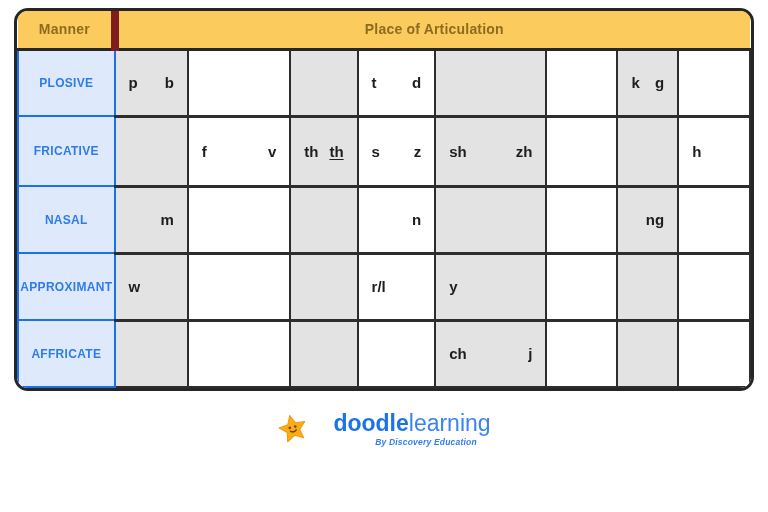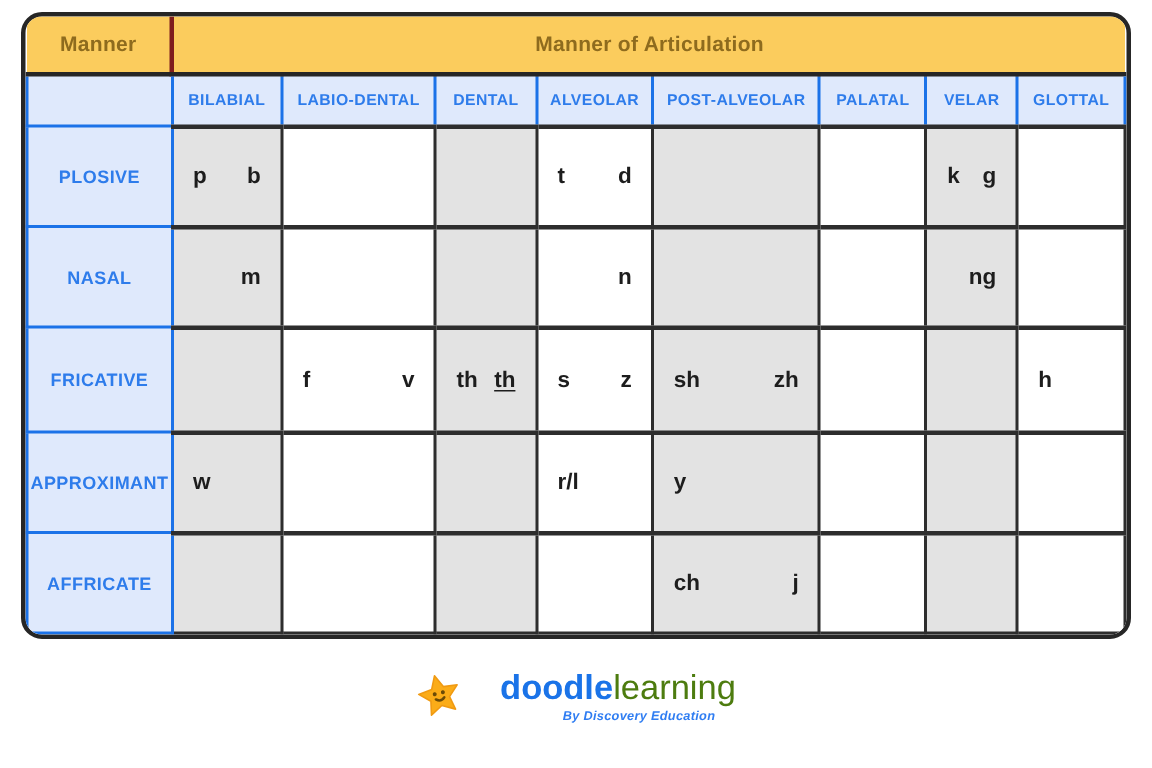--- a/index.html
+++ b/index.html
@@ -15,21 +15,21 @@
   }
   table{border-collapse:collapse;width:100%;table-layout:fixed;}
   td,th{padding:0;box-sizing:border-box;}
 
   
   tr.yellow-row th{
     background:#FBCC5D;height:38px;
     color:#8E6B1E;font-size:14px;font-weight:700;letter-spacing:.2px;
     border-bottom:3px solid #262626;
   }
-  th.manner-cell{border-right:3px solid #7f1d1d;}
+  th.manner-cell{border-right:8px solid #7f1d1d;}
 
   
   .blue-cell{
     background:#DFE9FC;border:2px solid #1B72E8;
     color:#2E7CEB;font-weight:700;text-align:center;vertical-align:middle;
   }
   tr.colhead-row .blue-cell{height:35px;font-size:10.5px;letter-spacing:.3px;}
   th.row-head{font-size:12px;letter-spacing:.3px;}
 
   
@@ -53,21 +53,21 @@
   tr.data-row.tall{height:70px;}
 
   
   .logo{
     margin-top:20px;display:flex;justify-content:center;align-items:flex-start;gap:24px;
   }
   .logo-star{width:32px;height:32px;transform:rotate(-14deg);margin-top:2px;}
   .logo-textcol{display:flex;flex-direction:column;}
   .wordmark{font-size:23px;line-height:24px;display:flex;}
   .wordmark .bold{font-weight:700;color:#1A73E8;}
-  .wordmark .light{font-weight:400;color:#4d7c0f;}
+  .wordmark .light{font-weight:400;color:#3b82f6;}
   .tagline{
     font-size:8.5px;color:#2F7DF2;letter-spacing:.2px;margin-top:2px;
     align-self:center;transform:translateX(14px);font-weight:700;font-style:italic;
   }
 </style>
 </head>
 <body>
 
 <div class="frame">
 <table>
@@ -79,34 +79,23 @@
         <col style="width:10.6%">
         <col style="width:15.2%">
     <col style="width:9.7%">
         <col style="width:8.3%">
         <col style="width:9.8%">
   </colgroup>
 
   <tbody>
         <tr class="yellow-row">
     <th class="manner-cell">Manner</th>
-    <th colspan="8">Manner of Articulation</th>
-  </tr>
-
-  <tr class="colhead-row">
-    <th class="blue-cell"></th>
-    <th class="blue-cell">BILABIAL</th>
-    <th class="blue-cell">LABIO-DENTAL</th>
-    <th class="blue-cell">DENTAL</th>
-    <th class="blue-cell">ALVEOLAR</th>
-    <th class="blue-cell">POST-ALVEOLAR</th>
-    <th class="blue-cell">PALATAL</th>
-    <th class="blue-cell">VELAR</th>
-    <th class="blue-cell">GLOTTAL</th>
-  </tr>
+    <th colspan="8">Place of Articulation</th>
+  </tr>
+
 
   <tr class="data-row">
     <th class="blue-cell row-head">PLOSIVE</th>
     <td class="cell shade">
             <div class="ph-wrap">
               <span class="ph l">p</span>
               <span class="ph r">b</span>
             </div>
           </td>
     <td class="cell">
@@ -146,20 +135,72 @@
             </div>
           </td>
     <td class="cell">
             <div class="ph-wrap">
               <span class="ph l"></span>
               <span class="ph r"></span>
             </div>
           </td>
   </tr>
 
+  <tr class="data-row tall">
+    <th class="blue-cell row-head">FRICATIVE</th>
+    <td class="cell shade">
+            <div class="ph-wrap">
+              <span class="ph l"></span>
+              <span class="ph r"></span>
+            </div>
+          </td>
+    <td class="cell">
+            <div class="ph-wrap">
+              <span class="ph l">f</span>
+              <span class="ph r">v</span>
+            </div>
+          </td>
+    <td class="cell shade">
+            <div class="ph-wrap">
+              <span class="ph l">th</span>
+              <span class="ph r underlined">th</span>
+            </div>
+          </td>
+    <td class="cell">
+            <div class="ph-wrap">
+              <span class="ph l">s</span>
+              <span class="ph r">z</span>
+            </div>
+          </td>
+    <td class="cell shade">
+            <div class="ph-wrap">
+              <span class="ph l">sh</span>
+              <span class="ph r">zh</span>
+            </div>
+          </td>
+    <td class="cell">
+            <div class="ph-wrap">
+              <span class="ph l"></span>
+              <span class="ph r"></span>
+            </div>
+          </td>
+    <td class="cell shade">
+            <div class="ph-wrap">
+              <span class="ph l"></span>
+              <span class="ph r"></span>
+            </div>
+          </td>
+    <td class="cell">
+            <div class="ph-wrap">
+              <span class="ph l">h</span>
+              <span class="ph r"></span>
+            </div>
+          </td>
+  </tr>
+
   <tr class="data-row">
     <th class="blue-cell row-head">NASAL</th>
     <td class="cell shade">
             <div class="ph-wrap">
               <span class="ph l"></span>
               <span class="ph r">m</span>
             </div>
           </td>
     <td class="cell">
             <div class="ph-wrap">
@@ -193,72 +234,20 @@
           </td>
     <td class="cell shade">
             <div class="ph-wrap">
               <span class="ph l"></span>
               <span class="ph r">ng</span>
             </div>
           </td>
     <td class="cell">
             <div class="ph-wrap">
               <span class="ph l"></span>
-              <span class="ph r"></span>
-            </div>
-          </td>
-  </tr>
-
-  <tr class="data-row tall">
-    <th class="blue-cell row-head">FRICATIVE</th>
-    <td class="cell shade">
-            <div class="ph-wrap">
-              <span class="ph l"></span>
-              <span class="ph r"></span>
-            </div>
-          </td>
-    <td class="cell">
-            <div class="ph-wrap">
-              <span class="ph l">f</span>
-              <span class="ph r">v</span>
-            </div>
-          </td>
-    <td class="cell shade">
-            <div class="ph-wrap">
-              <span class="ph l">th</span>
-              <span class="ph r underlined">th</span>
-            </div>
-          </td>
-    <td class="cell">
-            <div class="ph-wrap">
-              <span class="ph l">s</span>
-              <span class="ph r">z</span>
-            </div>
-          </td>
-    <td class="cell shade">
-            <div class="ph-wrap">
-              <span class="ph l">sh</span>
-              <span class="ph r">zh</span>
-            </div>
-          </td>
-    <td class="cell">
-            <div class="ph-wrap">
-              <span class="ph l"></span>
-              <span class="ph r"></span>
-            </div>
-          </td>
-    <td class="cell shade">
-            <div class="ph-wrap">
-              <span class="ph l"></span>
-              <span class="ph r"></span>
-            </div>
-          </td>
-    <td class="cell">
-            <div class="ph-wrap">
-              <span class="ph l">h</span>
               <span class="ph r"></span>
             </div>
           </td>
   </tr>
 
   <tr class="data-row">
     <th class="blue-cell row-head">APPROXIMANT</th>
     <td class="cell shade">
             <div class="ph-wrap">
               <span class="ph l">w</span>

